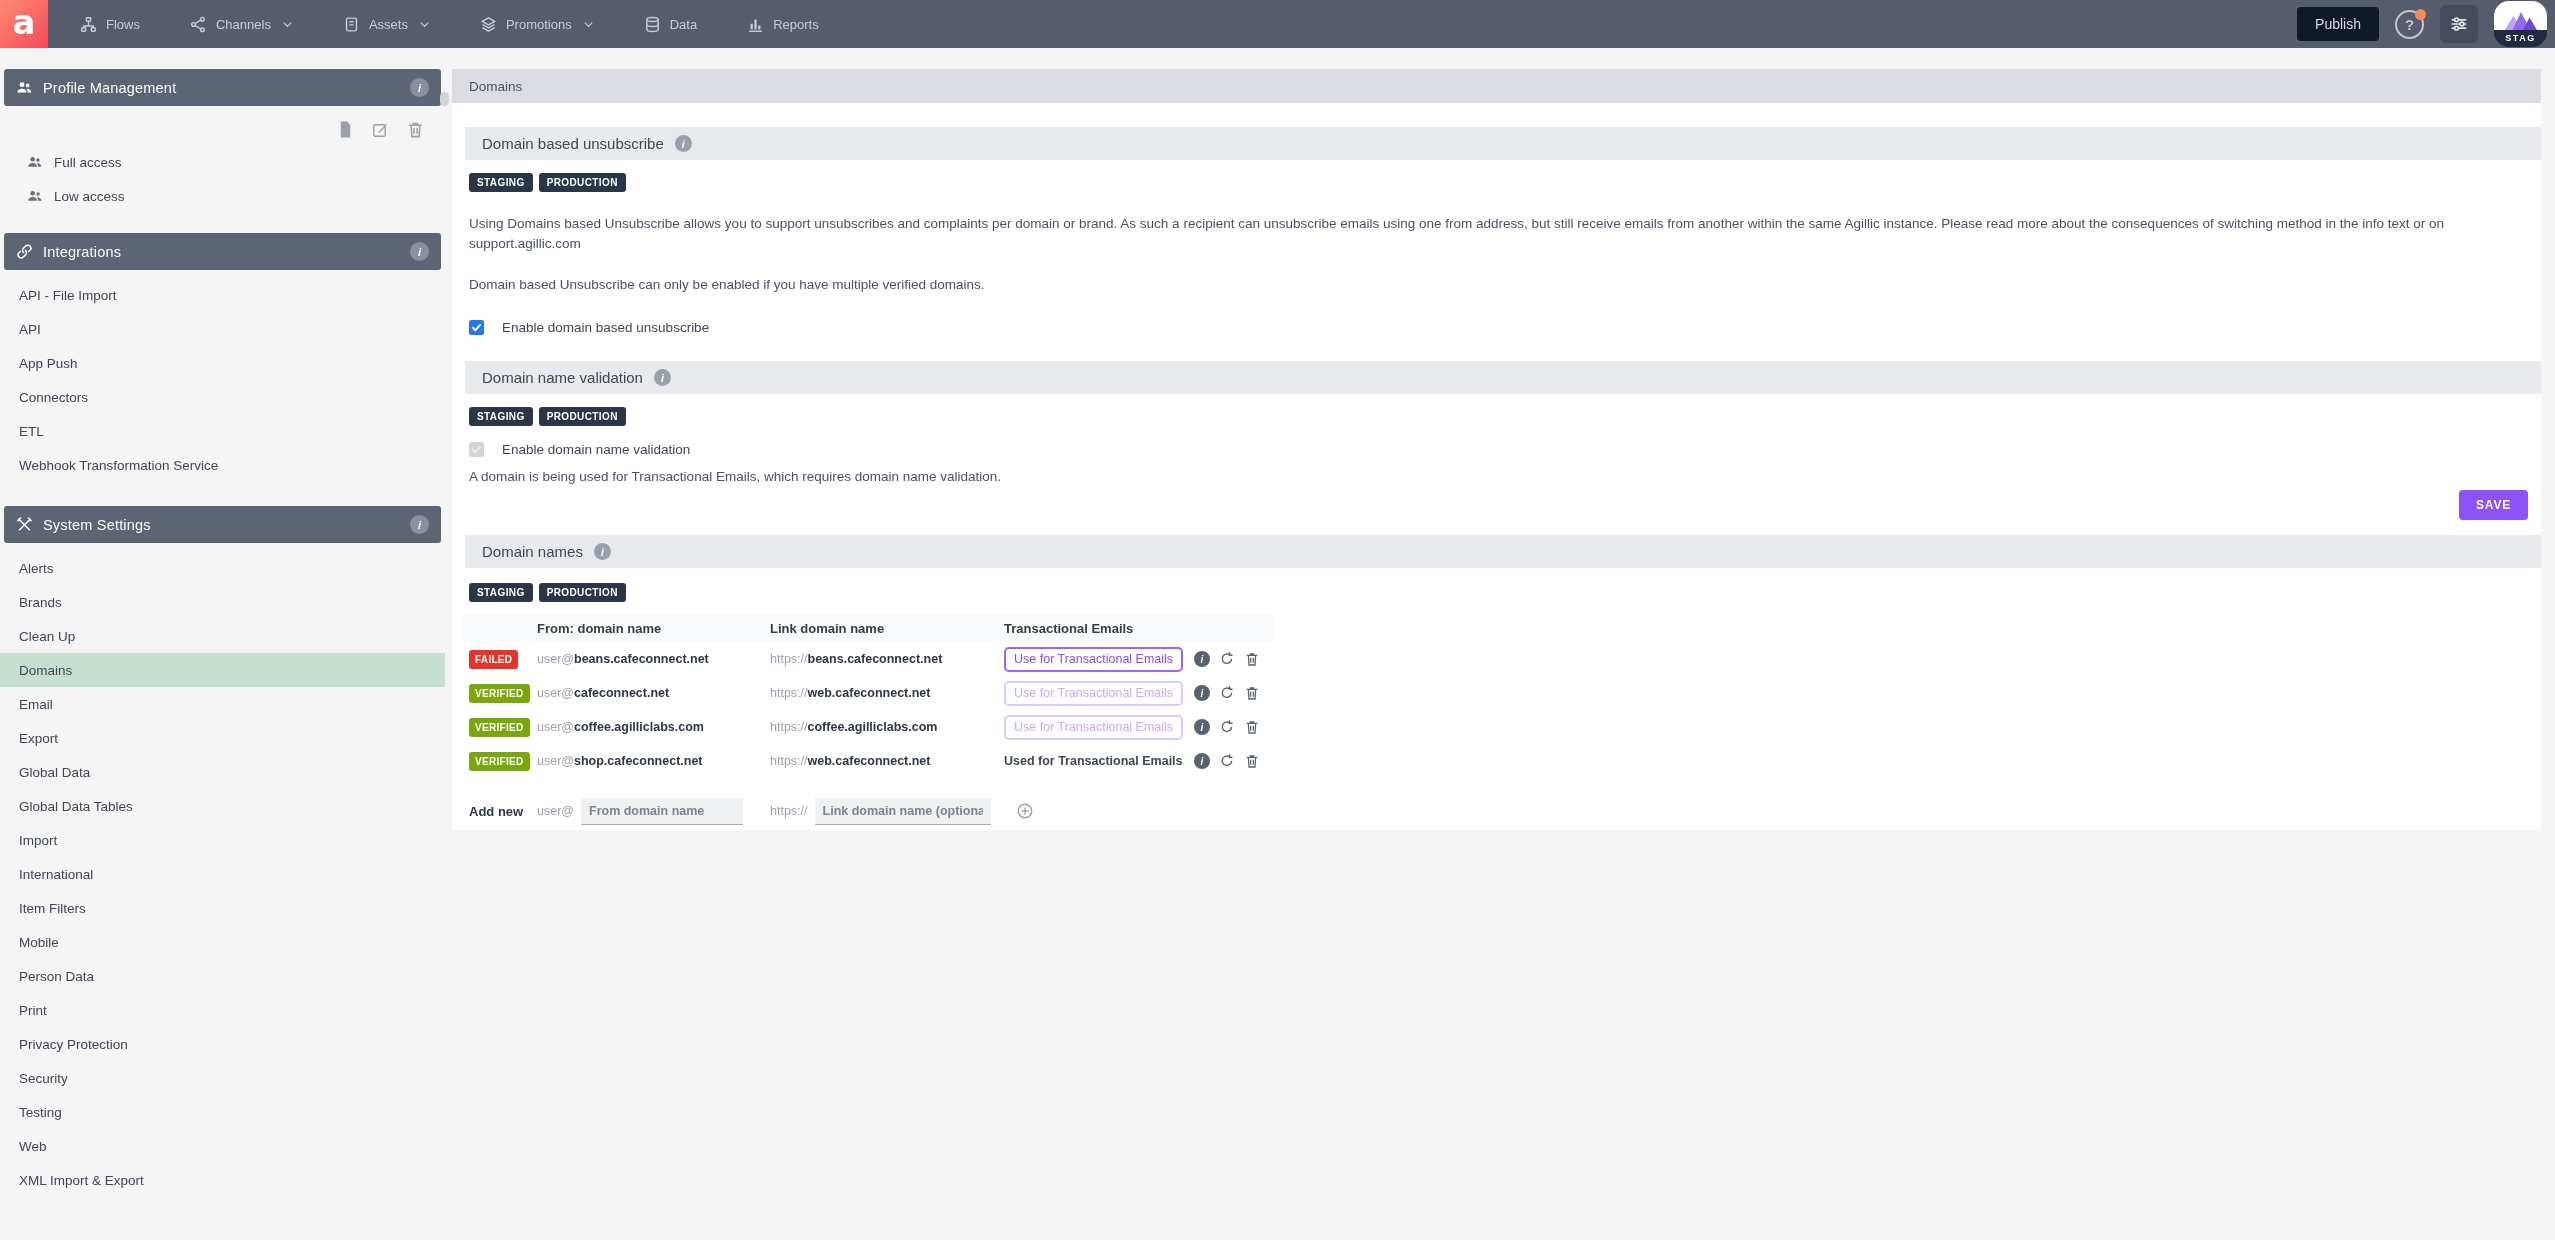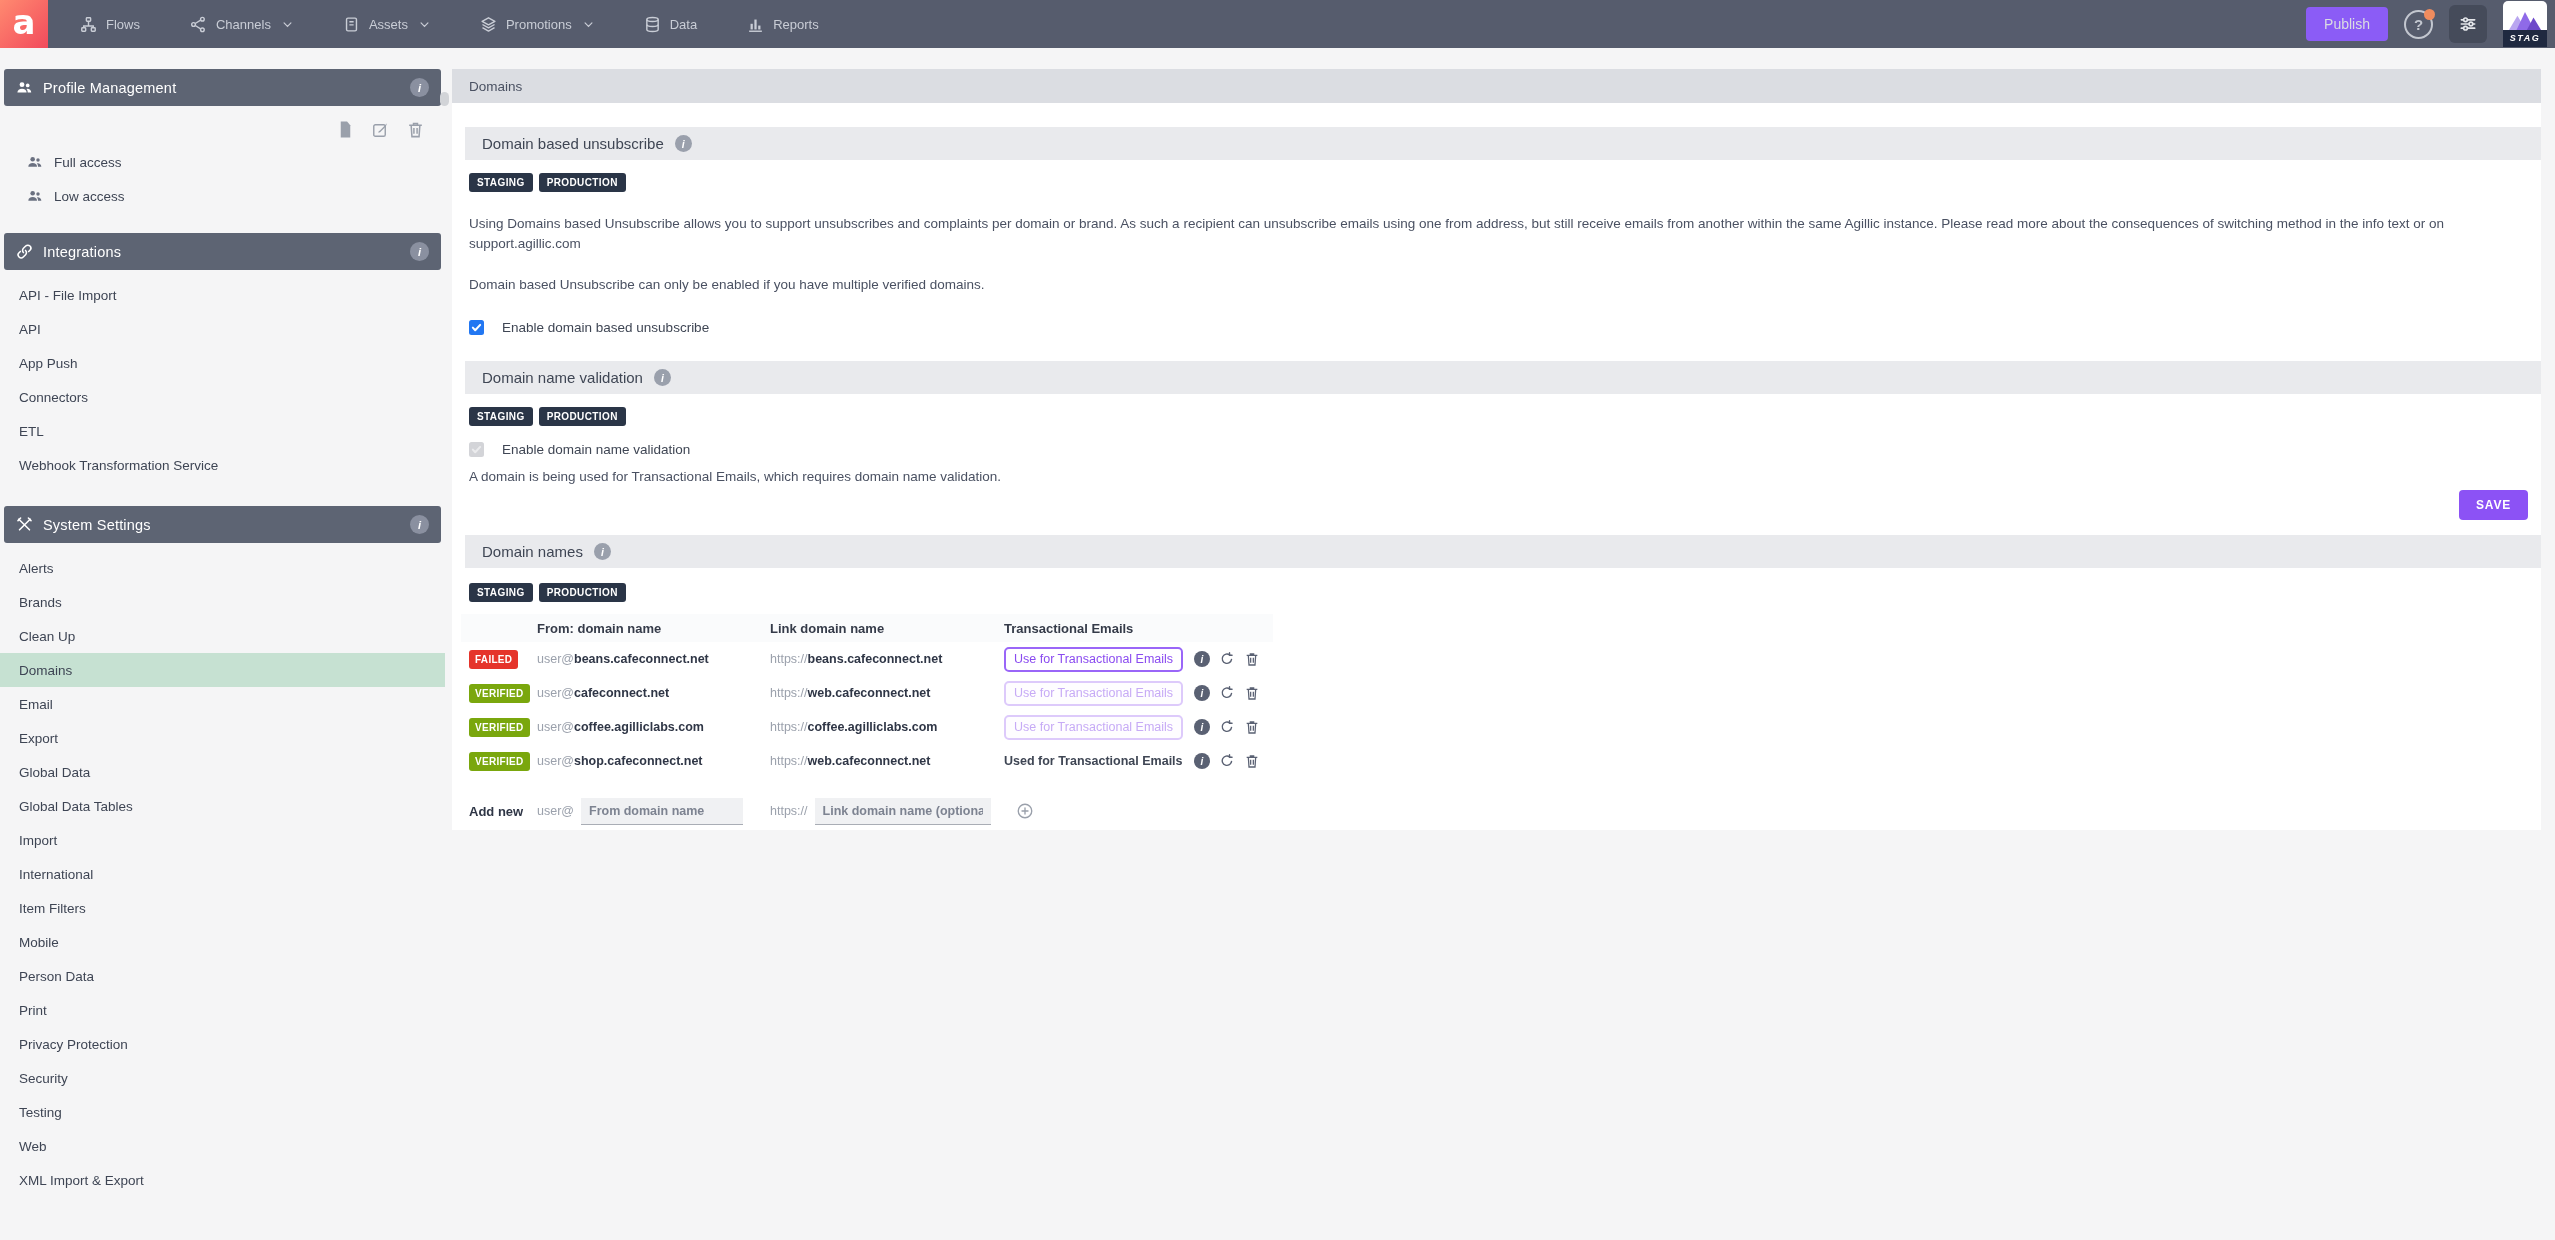--- a/index.html
+++ b/index.html
@@ -9,26 +9,26 @@
 
   
   .navbar { position:absolute; top:0; left:0; width:2555px; height:48px; background:#565c6d; display:flex; align-items:center; z-index:5; }
   .logo { width:48px; height:48px; background:linear-gradient(135deg,#ff8a70,#f24a5c); display:flex; align-items:center; justify-content:center; flex:none; }
   .logo span { color:#fff; font-weight:700; font-size:34px; line-height:34px; font-family:"DejaVu Sans",sans-serif; transform:translateY(-2px); }
   .nav-menu { display:flex; gap:50px; margin-left:32px; }
   .nav-item { display:flex; align-items:center; gap:9px; color:#c9cdd6; font-size:13px; cursor:pointer; }
   .nav-item .nicon svg { width:17px; height:17px; }
   .nav-item .chev svg { width:11px; height:11px; margin-left:2px; }
   .nav-right { margin-left:auto; display:flex; align-items:center; gap:16px; margin-right:8px; }
-  .publish-btn { background:#8b5cf6; color:#dadce2; font-size:14px; padding:9px 18px; border-radius:4px; cursor:pointer; }
+  .publish-btn { background:#0f172a; color:#dadce2; font-size:14px; padding:9px 18px; border-radius:4px; cursor:pointer; }
   .help-icon { position:relative; width:29px; height:29px; border-radius:50%; border:2.5px solid #c3c7d0; color:#c3c7d0; display:flex; align-items:center; justify-content:center; font-size:15px; font-weight:700; cursor:pointer; }
   .help-dot { position:absolute; top:-3px; right:-4px; width:11px; height:11px; border-radius:50%; background:#f08c5e; }
   .settings-btn { width:38px; height:38px; border-radius:6px; background:#454b5a; display:flex; align-items:center; justify-content:center; color:#e4e6ea; cursor:pointer; }
   .settings-btn svg { width:20px; height:20px; }
-  .env-badge { width:44px; border-radius:0; overflow:hidden; cursor:pointer;font-style:italic; }
+  .env-badge { width:53px; border-radius:15px; overflow:hidden; cursor:pointer; }
   .env-badge .mountains { background:#fff; height:29px; display:flex; align-items:flex-end; justify-content:center; border-radius:5px 5px 0 0; }
   .env-badge .env-label { background:#1f2940; color:#fff; font-size:9px; font-weight:700; letter-spacing:1.5px; text-align:center; padding:3px 0 4px; }
 
   
   .sidebar { position:absolute; top:48px; left:0; width:445px; bottom:0; padding-top:21px; }
   .side-header { margin:0 4px; height:37px; background:#5d6473; border-radius:3px; display:flex; align-items:center; padding:0 12px; color:#fff; cursor:pointer; }
   .side-header .hicon { margin-right:10px; display:flex; }
   .side-header .hicon svg { width:17px; height:17px; }
   .side-header .title { font-size:14.5px; letter-spacing:.2px; }
   .info-chip { margin-left:auto; width:19px; height:19px; border-radius:50%; background:#8a90a0; color:#fff; font-size:11px; font-weight:700; font-style:italic; display:flex; align-items:center; justify-content:center; cursor:pointer; flex:none; }

